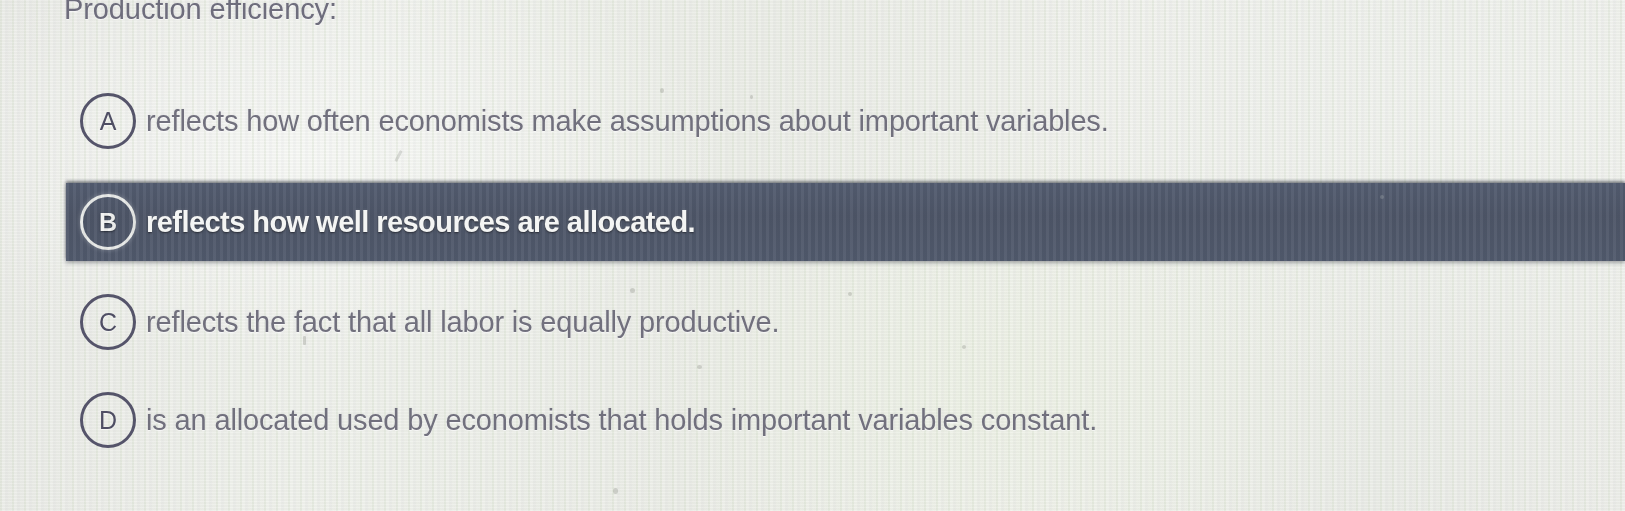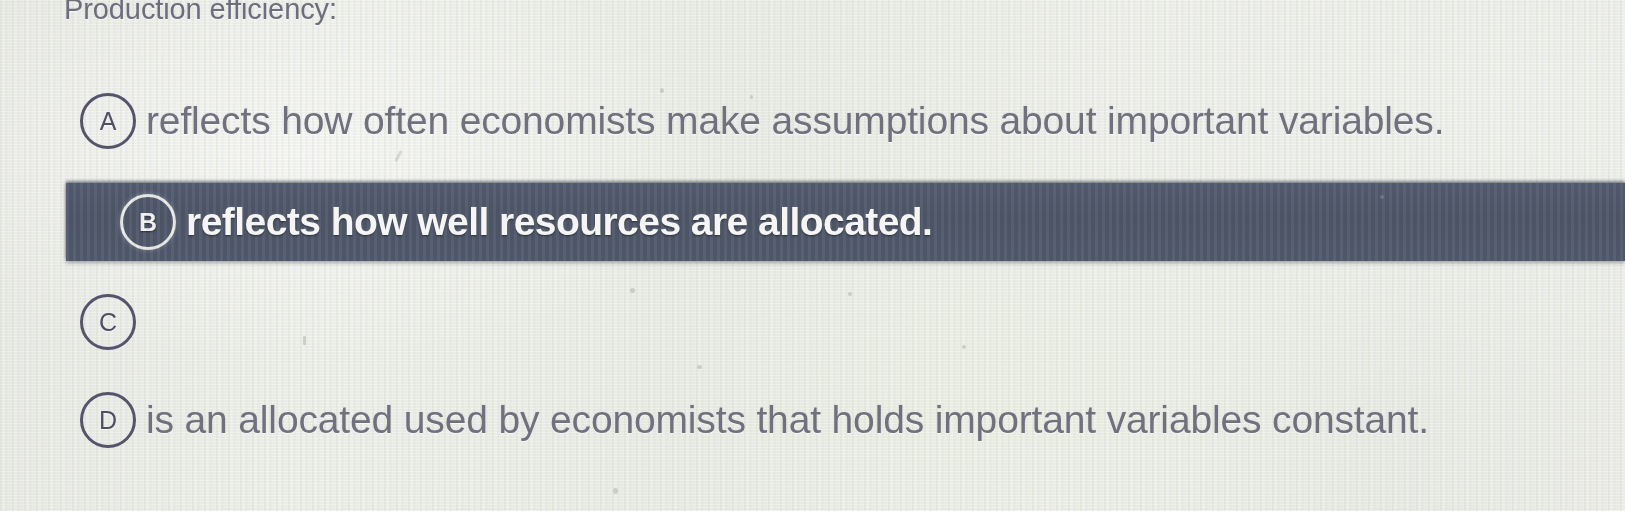--- a/index.html
+++ b/index.html
@@ -96,21 +96,20 @@
   .option-a { top: 82px; }
   .option-b { top: 183px; }
   .option-c { top: 283px; }
   .option-d { top: 381px; }
 
   .option.selected {
     background: linear-gradient(180deg, #535c70 0%, #4e5668 42%, #515a6d 100%);
     box-shadow:
       0 -2px 3px rgba(40,44,54,0.55),
       0 2px 4px rgba(60,64,76,0.40);
-    padding-left: 40px;
   }
   .option.selected::after {
     content: "";
     position: absolute;
     inset: 0;
     pointer-events: none;
     background-image: repeating-linear-gradient(
       90deg,
       rgba(255,255,255,0.045) 0px,
       rgba(255,255,255,0.045) 3px,
@@ -141,21 +140,21 @@
     border-color: #e8eae8;
     color: #f2f3f2;
     font-weight: bold;
     box-shadow: 0 0 5px rgba(255,255,255,0.28);
     text-shadow: 0 1px 2px rgba(25,28,36,0.75);
     filter: blur(0.35px);
   }
 
   
   .otext {
-    font-size: 39px;
+    font-size: 29px;
     letter-spacing: -0.15px;
     color: #71707d;
     white-space: nowrap;
     text-shadow: 0 1px 1.3px rgba(255,255,255,0.85), 0 0 2px rgba(120,120,140,0.20);
     filter: blur(0.32px);
     position: relative;
     z-index: 2;
   }
   .selected .otext {
     color: #f4f5f4;
@@ -187,20 +186,21 @@
       <div class="otext">reflects how often economists make assumptions about important variables.</div>
     </div>
 
     <div class="option option-b selected">
       <div class="badge">B</div>
       <div class="otext">reflects how well resources are allocated.</div>
     </div>
 
     <div class="option option-c">
       <div class="badge">C</div>
+      <div class="otext">reflects the fact that all labor is equally productive.</div>
     </div>
 
     <div class="option option-d">
       <div class="badge">D</div>
       <div class="otext">is an allocated used by economists that holds important variables constant.</div>
     </div>
 
     <span class="speck" style="left:660px;top:88px;width:4px;height:5px;"></span>
     <span class="speck" style="left:750px;top:95px;width:3px;height:4px;"></span>
     <span class="speck" style="left:397px;top:150px;width:3px;height:12px;background:rgba(150,152,145,0.30);border-radius:1px;transform:rotate(28deg);"></span>

